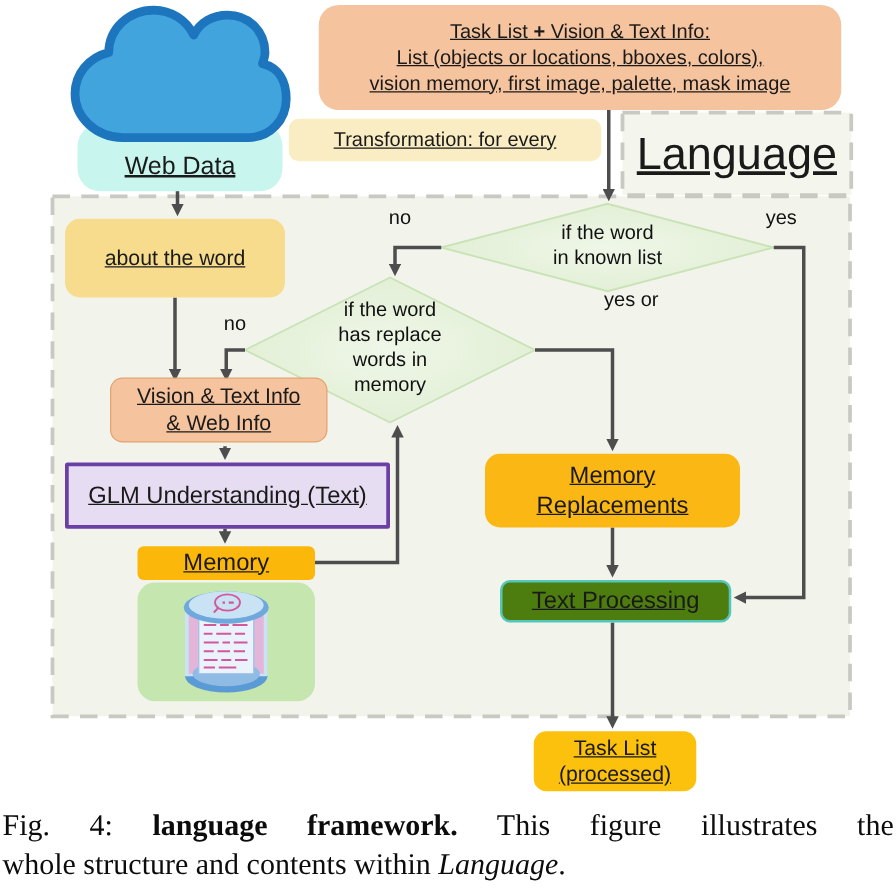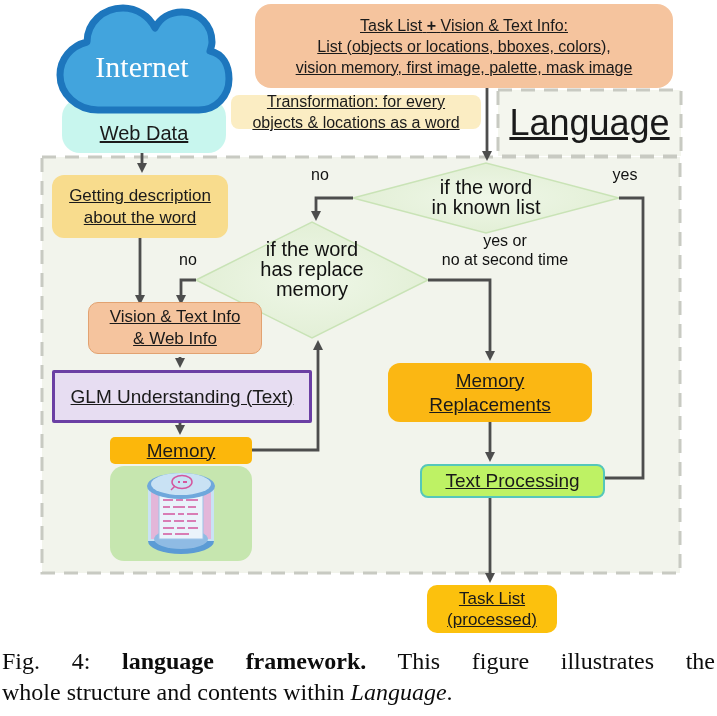--- a/index.html
+++ b/index.html
@@ -25,30 +25,30 @@
   #visioninfo{left:88px;top:302px;width:174px;height:52px;border-radius:10px;background:#F5C49E;
        border:1px solid #E2A271;font-size:17px;line-height:22px;}
   #glm{left:52px;top:370px;width:260px;height:53px;border-radius:2px;background:#E7DDF2;
        border:3px solid #6B3FA4;font-size:19px;}
   #memory{left:110px;top:437px;width:142px;height:27px;border-radius:5px;background:#FCB70B;
        font-size:19px;}
   #greenpanel{left:110px;top:466px;width:142px;height:95px;border-radius:14px;background:#C6E6AF;z-index:3;}
   #dbiconwrap{position:absolute;left:143px;top:469px;width:76px;height:88px;z-index:4;}
   #memrepl{left:388px;top:363px;width:204px;height:59px;border-radius:12px;background:#FBB713;
        font-size:19px;line-height:24px;}
-  #textproc{left:420px;top:464px;width:185px;height:34px;border-radius:8px;background:#bef264;
+  #textproc{left:400px;top:464px;width:185px;height:34px;border-radius:8px;background:#4d7c0f;
        border:2px solid #55C7BA;font-size:19px;}
   #taskproc{left:427px;top:585px;width:130px;height:48px;border-radius:10px;background:#FCC10D;
        font-size:17px;line-height:21px;}
   .edge-label{position:absolute;z-index:4;font-size:16px;text-align:center;color:#111;}
   #lbl-no1{left:298px;top:166px;width:44px;}
   #lbl-yes1{left:603px;top:166px;width:44px;}
   #lbl-no2{left:168px;top:251px;width:40px;}
   #lbl-yes2{left:420px;top:231px;width:170px;line-height:19px;}
-  .diamond-text{position:absolute;z-index:4;text-align:center;font-size:20px;line-height:20px;color:#111;}
+  .diamond-text{position:absolute;z-index:4;text-align:center;font-size:16px;line-height:20px;color:#111;}
   #d1text{left:396px;top:177px;width:180px;}
   #d2text{left:232px;top:239px;width:160px;}
   #caption{position:absolute;left:2px;top:646px;width:713px;z-index:4;
        font-family:"Liberation Serif",serif;font-size:24px;line-height:31px;color:#0c0c0c;}
   #caption .just{text-align:justify;text-align-last:justify;}
 </style>
 </head>
 <body>
 
 <div id="stage">
@@ -86,62 +86,59 @@
     </g>
   </svg>
 
   <div id="cloudwrap">
     <svg width="184" height="116" viewBox="0 0 184 116">
       <path d="M48,108 C27,108 10,92 10,73 C10,57 21,44 37,40 C37,21 53,6 73,6
                C87,6 99,14 105,26 C110,16 120,10 132,10 C149,10 162,23 162,40
                C162,43 161,46 160,49 C173,52 179,63 179,77 C179,94 166,108 149,108 Z" fill="#42A4DD" stroke="#1D76BD" stroke-width="7" stroke-linejoin="round"></path>
     </svg>
   </div>
-  <div id="internet-label">Internet</div>
 
   <div class="box" id="webdata">
     <span class="line">Web Data</span>
   </div>
 
   <div class="box" id="topinfo">
     <span class="line"><span>Task List</span> <b>+</b> <span>Vision &amp; Text Info:</span></span>
     <span class="line">List (objects or locations, bboxes, colors),</span>
     <span class="line">vision memory, first image, palette, mask image</span>
   </div>
 
   <div class="box" id="transform">
     <span class="line">Transformation: for every</span>
-    <span class="line">objects &amp; locations as a word</span>
   </div>
 
   <div class="box" id="language-label">
     <span class="line">Language</span>
   </div>
 
   <div class="box" id="gettingdesc">
-    <span class="line">Getting description</span>
     <span class="line">about the word</span>
   </div>
 
   <div class="diamond-text" id="d1text">
     <div>if the word</div>
     <div>in known list</div>
   </div>
   <div class="diamond-text" id="d2text">
     <div>if the word</div>
     <div>has replace</div>
+    <div>words in</div>
     <div>memory</div>
   </div>
 
   <div class="edge-label" id="lbl-no1">no</div>
   <div class="edge-label" id="lbl-yes1">yes</div>
   <div class="edge-label" id="lbl-no2">no</div>
   <div class="edge-label" id="lbl-yes2">
     <div>yes or</div>
-    <div>no at second time</div>
   </div>
 
   <div class="box" id="visioninfo">
     <span class="line">Vision &amp; Text Info</span>
     <span class="line">&amp; Web Info</span>
   </div>
 
   <div class="box" id="glm">
     <span class="line">GLM Understanding (Text)</span>
   </div>

